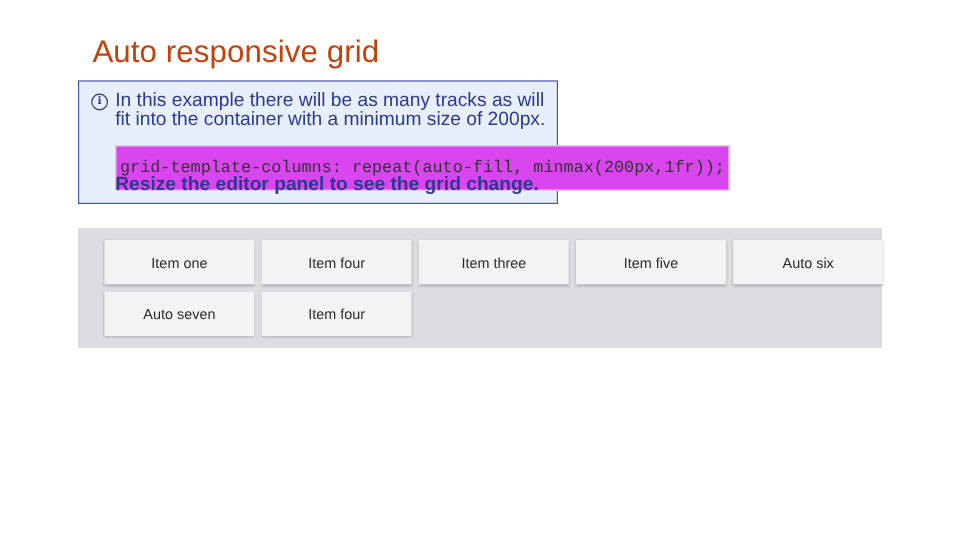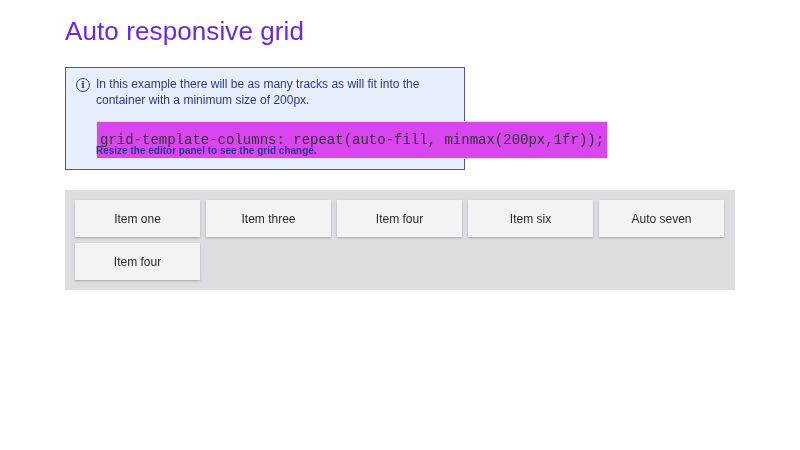--- a/index.html
+++ b/index.html
@@ -1,47 +1,48 @@
 <!DOCTYPE html>
 <html><head>
 <meta charset="utf-8">
 <style>
   html, body { margin:0; padding:0; background:#ffffff; }
   body { width:800px; height:450px; position:relative; overflow:hidden;
          font-family:"Liberation Sans", sans-serif; color:#1b1b1b; }
-  .title { position:absolute; left:65px; top:16px; margin:0; font-size:26px; font-weight:normal; color:#6d28d9; letter-spacing:0.1px; }
+  .title { position:absolute; left:65px; top:16px; margin:12px; font-size:26px; font-weight:normal; color:#c2410c; letter-spacing:0.1px; }
   .callout { position:absolute; left:65px; top:67px; width:398px; height:101px;
              background:#e8effc; border:1px solid #4a56b0; box-sizing:content-box; }
   .info-icon { position:absolute; left:10px; top:10px; width:12px; height:12px; border:1.4px solid #2c3a8c;
                border-radius:50%; color:#2c3a8c; font-size:9px; font-weight:bold; text-align:center; line-height:12px;
                font-family:"DejaVu Serif", serif; }
-  .callout-text { position:absolute; left:30px; top:8px; width:365px; font-size:12px; line-height:16px; color:#2c3a8c; margin:0; }
+  .callout-text { position:absolute; left:30px; top:8px; width:365px; font-size:16px; line-height:16px; color:#2c3a8c; margin:0; }
   .code { position:absolute; left:30px; top:53px; font-family:"Liberation Mono", monospace; font-size:14px;
           color:#333; background:#d946ef; border:1px solid #e0e2e6; padding:12px 3px; line-height:12px; white-space:pre; }
-  .callout-strong { position:absolute; left:30px; top:77px; font-size:10px; font-weight:bold; color:#2c3a8c; margin:0; }
+  .callout-strong { position:absolute; left:30px; top:77px; font-size:16px; font-weight:bold; color:#2c3a8c; margin:0; }
   .grid-wrap { position:absolute; left:65px; top:190px; width:670px; height:100px; background:#dcdde0; }
-  .grid { position:absolute; left:10px; top:10px; display:grid; grid-template-columns:repeat(5,125px);
+  .grid { position:absolute; left:22px; top:10px; display:grid; grid-template-columns:repeat(5,125px);
           column-gap:6px; row-gap:6px; }
   .item { height:37px; background:#f2f3f3; box-shadow:0 1px 2px rgba(0,0,0,0.25);
           display:flex; align-items:center; justify-content:center; font-size:12px; color:#2a2a2a; font-weight:500; }
 </style>
 </head>
 <body>
 
 <h1 class="title">Auto responsive grid</h1>
 
 <div class="callout">
   <span class="info-icon">i</span>
   <p class="callout-text">In this example there will be as many tracks as will fit into the container with a minimum size of 200px.</p>
   <code class="code">grid-template-columns: repeat(auto-fill, minmax(200px,1fr));</code>
   <p class="callout-strong">Resize the editor panel to see the grid change.</p>
 </div>
 
 <div class="grid-wrap">
   <div class="grid">
     <div class="item">Item one</div>
+    <div class="item">Item four</div>
     <div class="item">Item three</div>
-    <div class="item">Item four</div>
-    <div class="item">Item six</div>
+    <div class="item">Item five</div>
+    <div class="item">Auto six</div>
     <div class="item">Auto seven</div>
     <div class="item">Item four</div>
   </div>
 </div>
 
 </body></html>

